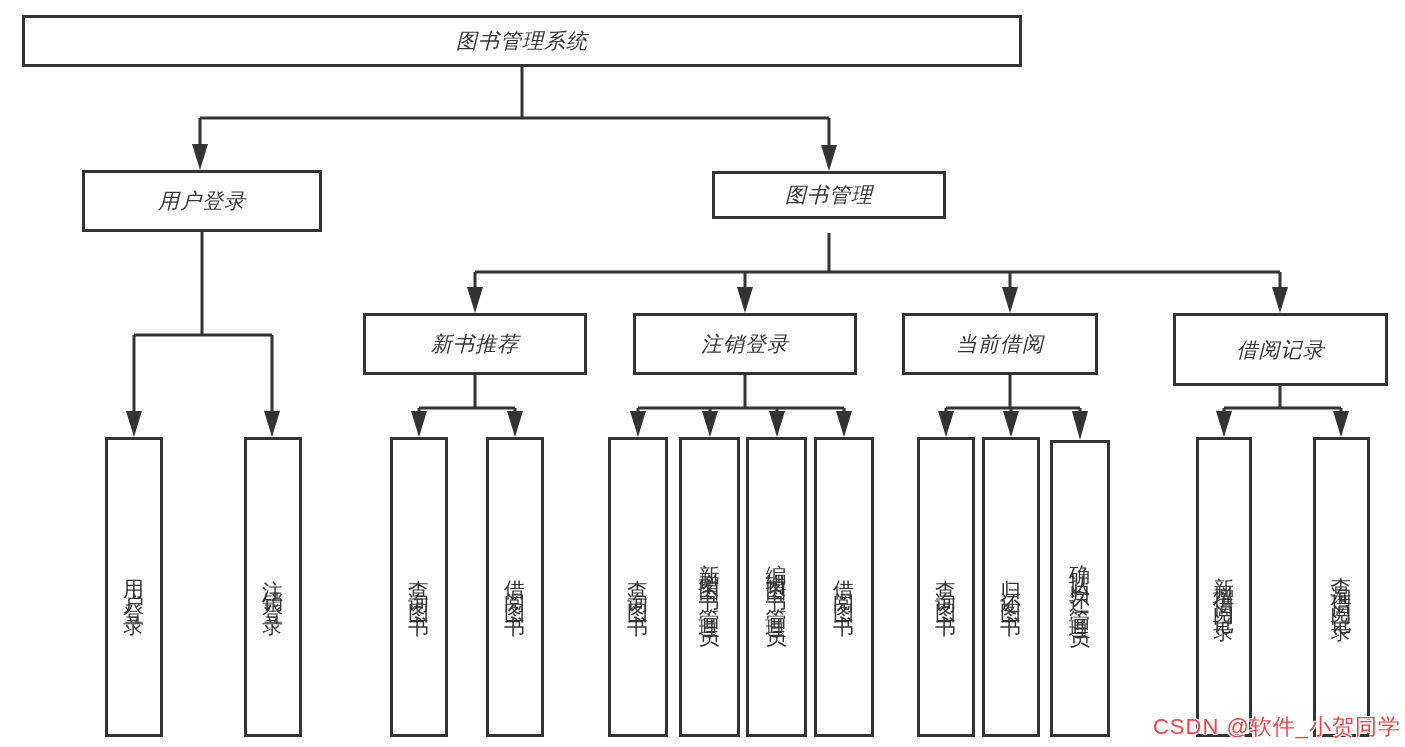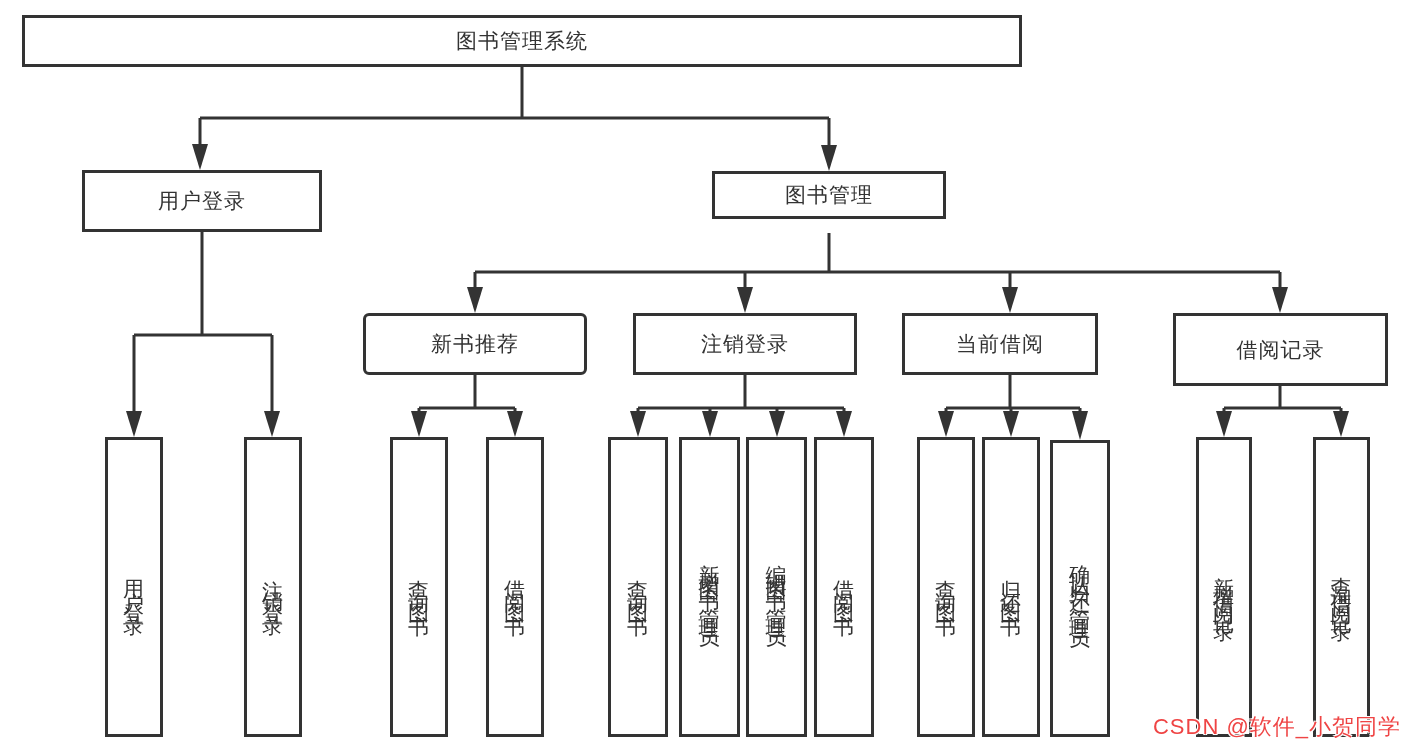--- a/index.html
+++ b/index.html
@@ -29,20 +29,21 @@
     color: #333333;
     display: flex;
     align-items: center;
     justify-content: center;
     text-align: center;
   }
   .node.h {
     font-size: 21px;
     letter-spacing: 1px;
     white-space: nowrap;
+    font-style: italic;
   }
   .node.v {
     writing-mode: vertical-rl;
     text-orientation: mixed;
     font-size: 21px;
     letter-spacing: 9px;
     line-height: 1;
   }
   .node.v.short {
     letter-spacing: 12px;
@@ -96,21 +97,21 @@
 
     <path d="M1280,375 V408 M1224,408 H1341 M1224,408 V413 M1341,408 V413" stroke="#333333" stroke-width="3" fill="none"></path>
     <path d="M1216,411 L1232,411 L1224,437 Z" fill="#333333"></path>
     <path d="M1333,411 L1349,411 L1341,437 Z" fill="#333333"></path>
   </svg>
 
   <div id="nodes">
       <div class="node h" style="left: 22px; top: 15px; width: 1000px; height: 52px;">图书管理系统</div>
       <div class="node h" style="left: 82px; top: 170px; width: 240px; height: 62px;">用户登录</div>
       <div class="node h" style="left: 712px; top: 171px; width: 234px; height: 48px;">图书管理</div>
-      <div class="node h" style="left: 363px; top: 313px; width: 224px; height: 62px; border-radius: 6px;">新书推荐</div>
+      <div class="node h" style="left: 363px; top: 313px; width: 224px; height: 62px;">新书推荐</div>
       <div class="node h" style="left: 633px; top: 313px; width: 224px; height: 62px;">注销登录</div>
       <div class="node h" style="left: 902px; top: 313px; width: 196px; height: 62px;">当前借阅</div>
       <div class="node h" style="left: 1173px; top: 313px; width: 215px; height: 73px;">借阅记录</div>
       <div class="node v short" style="left: 105px; top: 437px; width: 58px; height: 300px;">用户登录</div>
       <div class="node v short" style="left: 244px; top: 437px; width: 58px; height: 300px;">注销登录</div>
       <div class="node v short" style="left: 390px; top: 437px; width: 58px; height: 300px;">查询图书</div>
       <div class="node v short" style="left: 486px; top: 437px; width: 58px; height: 300px;">借阅图书</div>
       <div class="node v short" style="left: 608px; top: 437px; width: 60px; height: 300px;">查询图书</div>
       <div class="node v" style="left: 679px; top: 437px; width: 61px; height: 300px;">新增图书（管理员）</div>
       <div class="node v" style="left: 746px; top: 437px; width: 61px; height: 300px;">编辑图书（管理员）</div>

